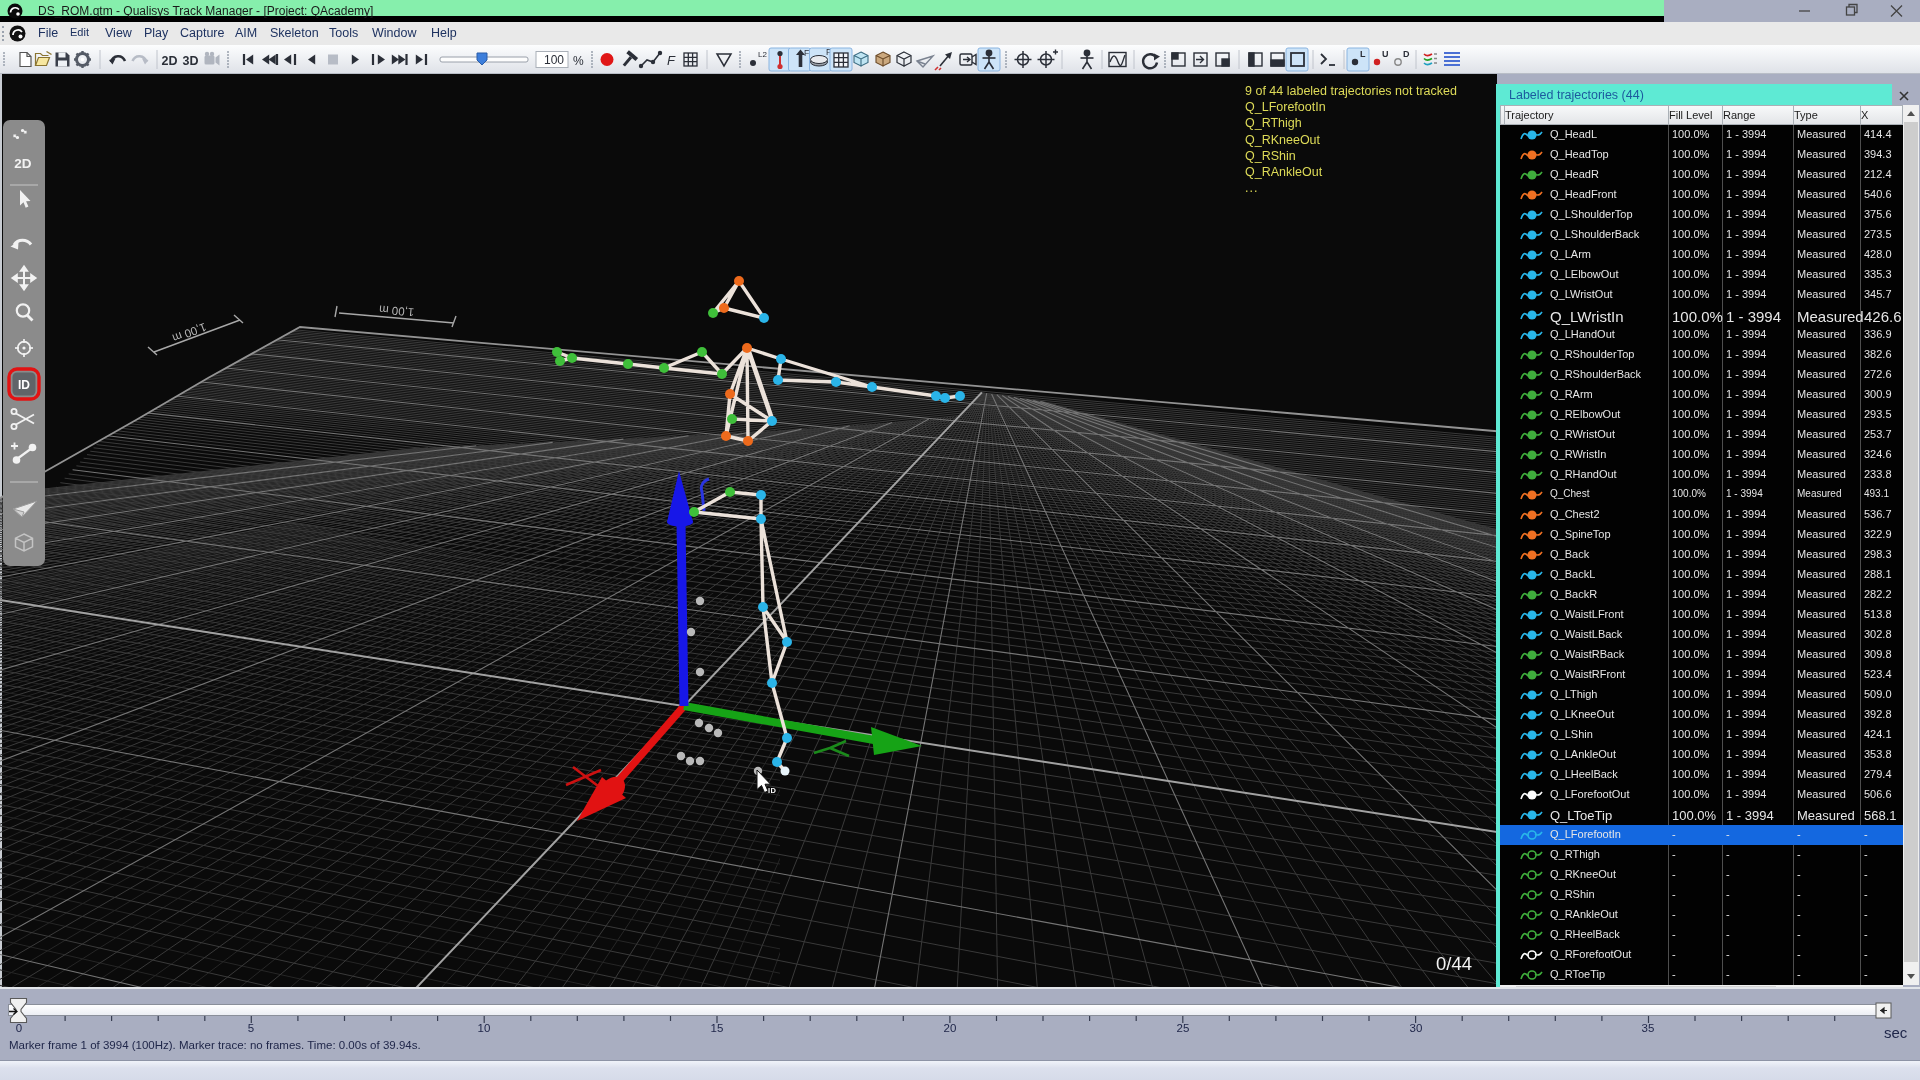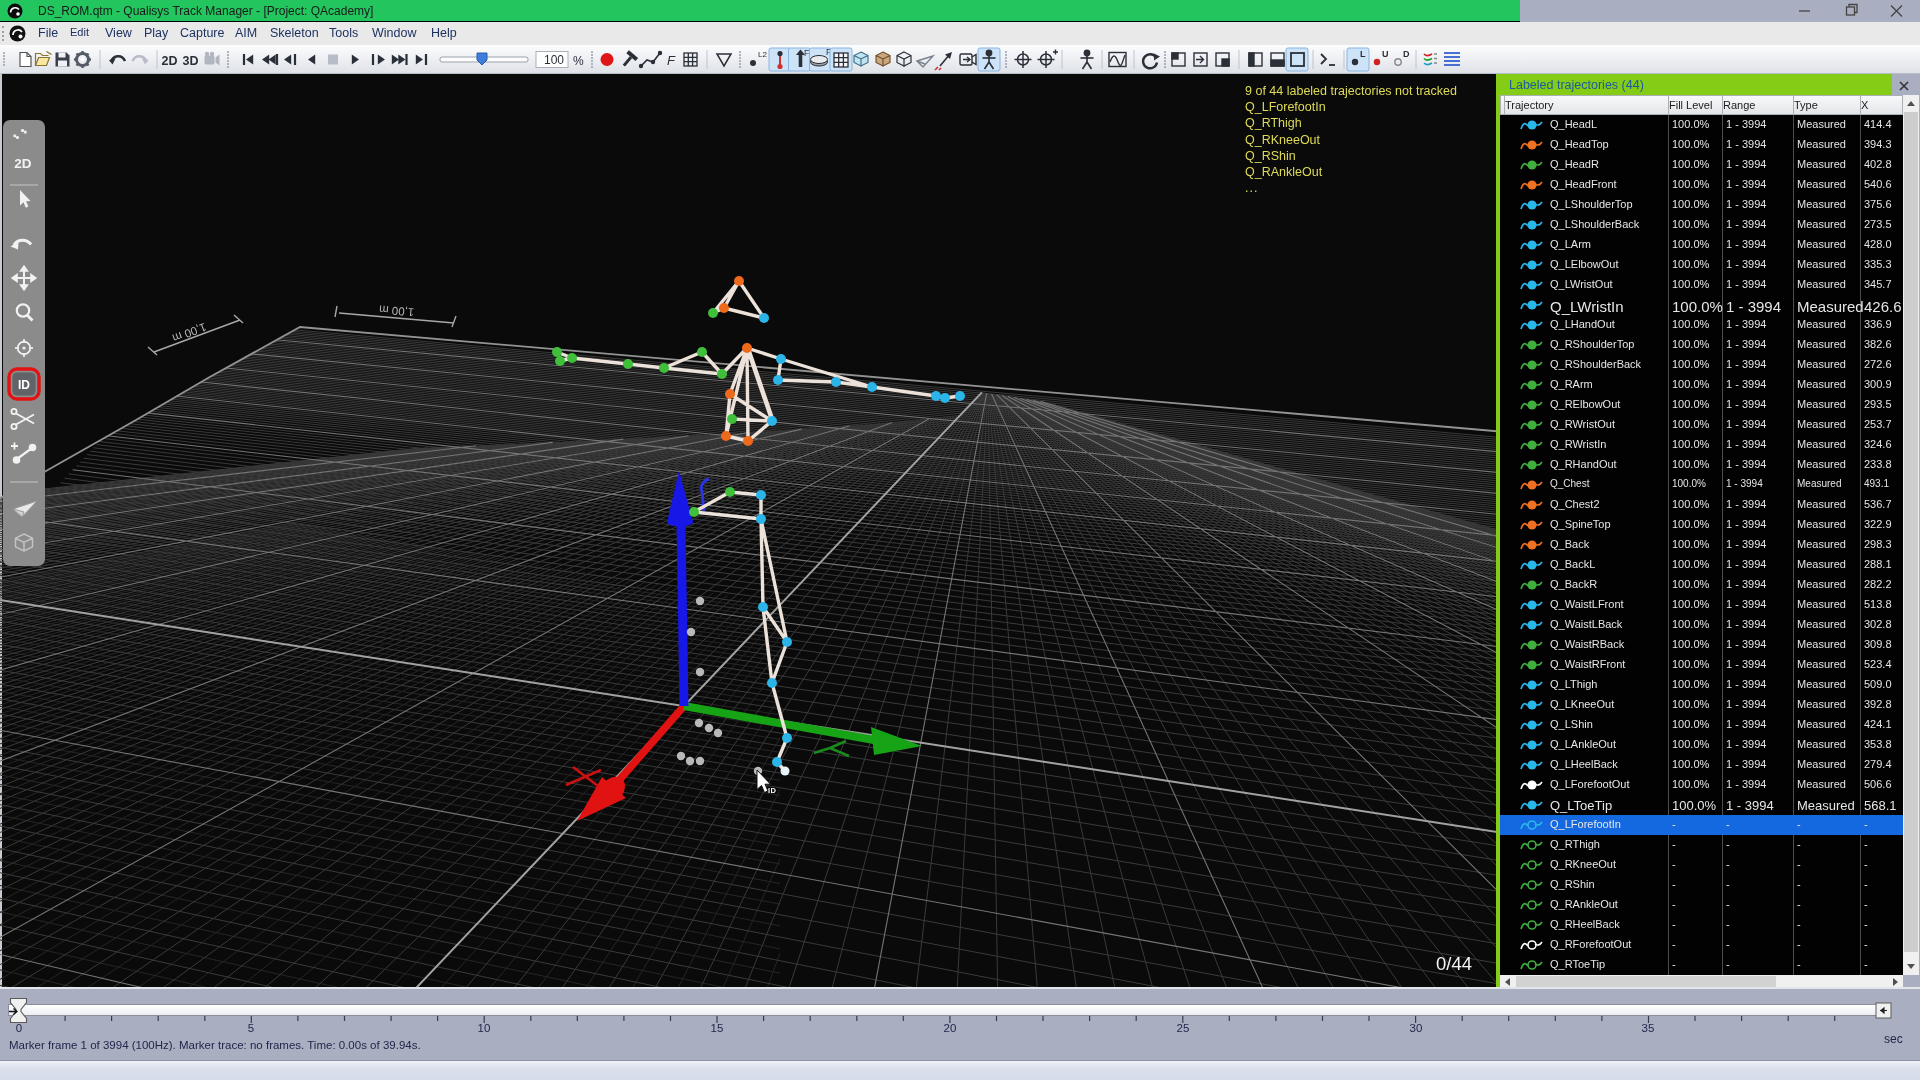--- a/index.html
+++ b/index.html
@@ -1,18 +1,18 @@
 <!DOCTYPE html>
 <html><head><meta charset="utf-8"><style>
 * { margin:0; padding:0; box-sizing:border-box; }
 body { width:1920px; height:1080px; overflow:hidden; font-family:"Liberation Sans",sans-serif; background:#a9aec1; position:relative; }
 .abs { position:absolute; }
 </style></head>
 <body>
-<div class="abs" style="left:0;top:0;width:1520px;height:22px;background:#22c55e;border-bottom:1px solid #000000">
+<div class="abs" style="left:0;top:0;width:1664px;height:22px;background:#86efac;border-bottom:6px solid #000000">
 <svg style="position:absolute;left:7px;top:3px" width="16" height="16" viewBox="0 0 16 16">
       <circle cx="8" cy="8" r="7.5" fill="#0a0a0a"></circle>
       <path d="M3.5,9.5a4.8,4.8 0 0 1 8.5,-3" stroke="#fff" stroke-width="1.6" fill="none"></path>
       <circle cx="11" cy="11" r="1.8" fill="#fff"></circle>
     </svg>
 <span style="position:absolute;left:38px;top:4px;font-size:12px;color:#1a1a1a">DS_ROM.qtm - Qualisys Track Manager - [Project: QAcademy]</span>
 <svg style="position:absolute;left:1794px;top:0" width="126" height="22" viewBox="0 0 126 22">
       <g stroke="#444" stroke-width="1.3" fill="none">
         <line x1="5" y1="11" x2="16" y2="11"></line>
         <rect x="52.5" y="7" width="8" height="8"></rect>
@@ -437,21 +437,21 @@
       <line x1="7" y1="362" x2="35" y2="362" stroke="#b9b9b9" stroke-width="1.3"></line>
       <g fill="#e8e8e8" stroke="#9a9a9a" stroke-width="1">
         <path d="M10,389l24,-8l-15,16z"></path>
         <path d="M10,389l11,3l-2,5z" fill="#d2d2d2"></path>
       </g>
       <g fill="none" stroke="#c4c4c4" stroke-width="1.5">
         <path d="M21,414l8.5,4.2v8.6l-8.5,4.2l-8.5,-4.2v-8.6z M12.5,418.2l8.5,4.2l8.5,-4.2M21,422.4v8.6"></path>
       </g>
     </svg>
 </div>
-<div style="position:absolute;left:1496px;top:74px;width:396px;height:915px;background:#84cc16">
+<div style="position:absolute;left:1496px;top:84px;width:396px;height:915px;background:#5eead4">
 <div style="position:absolute;left:13px;top:4px;font-size:12.5px;color:#1c5a9e">Labeled trajectories (44)</div>
 <svg style="position:absolute;left:402px;top:6px" width="12" height="12" viewBox="0 0 12 12">
       <path d="M2,2L10,10M10,2L2,10" stroke="#333" stroke-width="1.6"></path>
     </svg>
 <div style="position:absolute;left:4px;top:21px;width:403px;height:20px;background:linear-gradient(#f8f9fa,#e3e5e8);border:1px solid #aab0b6;box-sizing:border-box"></div>
 <div style="position:absolute;left:9px;top:25px;font-size:11px;color:#1b1b1b">Trajectory</div>
 <div style="position:absolute;left:8px;top:22px;width:1px;height:18px;background:#aab0b6"></div>
 <div style="position:absolute;left:173px;top:25px;font-size:11px;color:#1b1b1b">Fill Level</div>
 <div style="position:absolute;left:172px;top:22px;width:1px;height:18px;background:#aab0b6"></div>
 <div style="position:absolute;left:227px;top:25px;font-size:11px;color:#1b1b1b">Range</div>
@@ -492,21 +492,21 @@
 <div style="position:absolute;left:0;top:40px;width:403px;height:20px;color:#e6e6e6;font-size:11px">
         <svg width="24" height="14" viewBox="0 0 24 14" style="position:absolute;left:20px;top:3px">
           <path d="M1,11c2,-6 4,-7 7,-3" fill="none" stroke="#3fae3c" stroke-width="1.6"></path>
           <path d="M15,6c2.5,2 5,1 7,-2" fill="none" stroke="#3fae3c" stroke-width="1.6"></path>
           <circle cx="12" cy="7" r="4.6" fill="#3fae3c"></circle>
         </svg>
         <span style="position:absolute;left:50px;top:3px">Q_HeadR</span>
         <span style="position:absolute;left:172px;top:3px">100.0%</span>
         <span style="position:absolute;left:226px;top:3px">1 - 3994</span>
         <span style="position:absolute;left:297px;top:3px">Measured</span>
-        <span style="position:absolute;left:364px;top:3px">402.8</span>
+        <span style="position:absolute;left:364px;top:3px">212.4</span>
       </div>
 <div style="position:absolute;left:0;top:60px;width:403px;height:20px;color:#e6e6e6;font-size:11px">
         <svg width="24" height="14" viewBox="0 0 24 14" style="position:absolute;left:20px;top:3px">
           <path d="M1,11c2,-6 4,-7 7,-3" fill="none" stroke="#f07022" stroke-width="1.6"></path>
           <path d="M15,6c2.5,2 5,1 7,-2" fill="none" stroke="#f07022" stroke-width="1.6"></path>
           <circle cx="12" cy="7" r="4.6" fill="#f07022"></circle>
         </svg>
         <span style="position:absolute;left:50px;top:3px">Q_HeadFront</span>
         <span style="position:absolute;left:172px;top:3px">100.0%</span>
         <span style="position:absolute;left:226px;top:3px">1 - 3994</span>
@@ -1042,21 +1042,21 @@
       <line x1="1834.7" y1="0" x2="1834.7" y2="5" stroke="#363c50" stroke-width="1.2"></line>
     </svg>
 <div style="position:absolute;left:4px;top:33px;width:30px;text-align:center;font-size:11.5px;color:#20274a">0</div>
 <div style="position:absolute;left:236px;top:33px;width:30px;text-align:center;font-size:11.5px;color:#20274a">5</div>
 <div style="position:absolute;left:469px;top:33px;width:30px;text-align:center;font-size:11.5px;color:#20274a">10</div>
 <div style="position:absolute;left:702px;top:33px;width:30px;text-align:center;font-size:11.5px;color:#20274a">15</div>
 <div style="position:absolute;left:935px;top:33px;width:30px;text-align:center;font-size:11.5px;color:#20274a">20</div>
 <div style="position:absolute;left:1168px;top:33px;width:30px;text-align:center;font-size:11.5px;color:#20274a">25</div>
 <div style="position:absolute;left:1401px;top:33px;width:30px;text-align:center;font-size:11.5px;color:#20274a">30</div>
 <div style="position:absolute;left:1633px;top:33px;width:30px;text-align:center;font-size:11.5px;color:#20274a">35</div>
-<div style="position:absolute;left:1884px;top:43px;font-size:12px;color:#20274a">sec</div>
+<div style="position:absolute;left:1884px;top:35px;font-size:15px;color:#20274a">sec</div>
 <svg style="position:absolute;left:8px;top:9px" width="24" height="27" viewBox="0 0 24 27">
       <path d="M2.5,0.5h16v4l-5.5,7v2l5.5,7v4h-16v-4l5.5,-7v-2l-5.5,-7z" fill="#f0f0f0" stroke="#5a5a5a" stroke-width="1.1"></path>
       <path d="M1,13.5h7.5m-3,-3l3.5,3l-3.5,3" stroke="#111" stroke-width="1.3" fill="none"></path>
     </svg>
 <svg style="position:absolute;left:1875px;top:13px" width="17" height="17" viewBox="0 0 17 17">
       <rect x="1" y="1" width="15" height="15" fill="#f0f0f0" stroke="#5a5a5a"></rect>
       <path d="M5,8.5h7M6,8.5l3,-2.5v5z" stroke="#222" fill="#222" stroke-width="1.2"></path>
     </svg>
 <div style="position:absolute;left:9px;top:50px;font-size:11.5px;color:#20274a">Marker frame 1 of 3994 (100Hz). Marker trace: no frames. Time: 0.00s of 39.94s.</div>
 </div>

